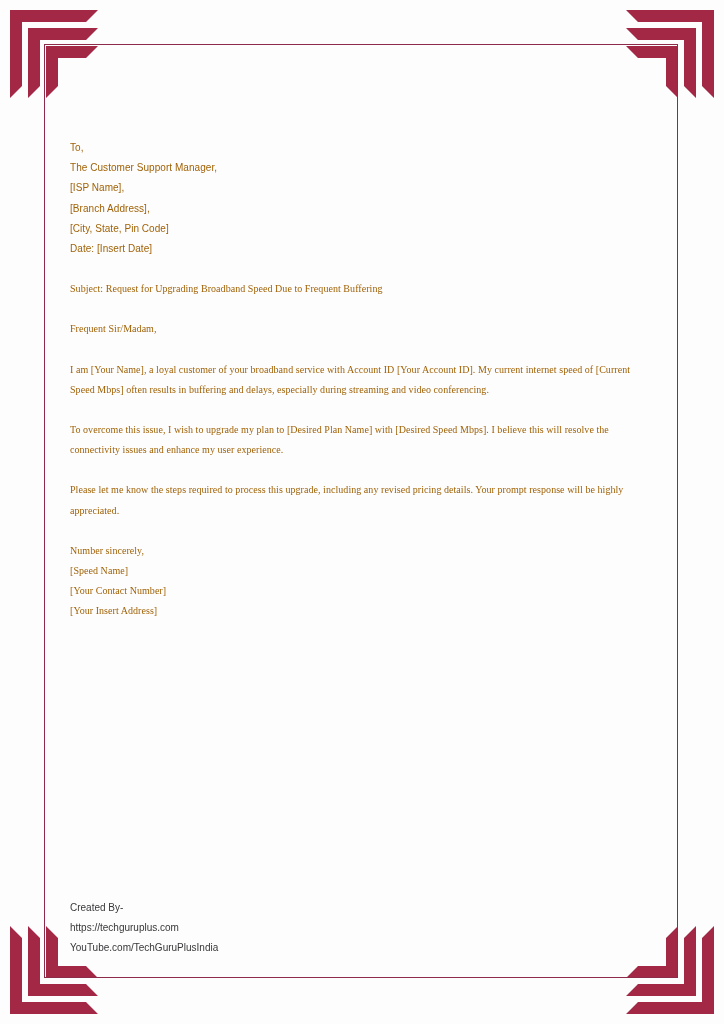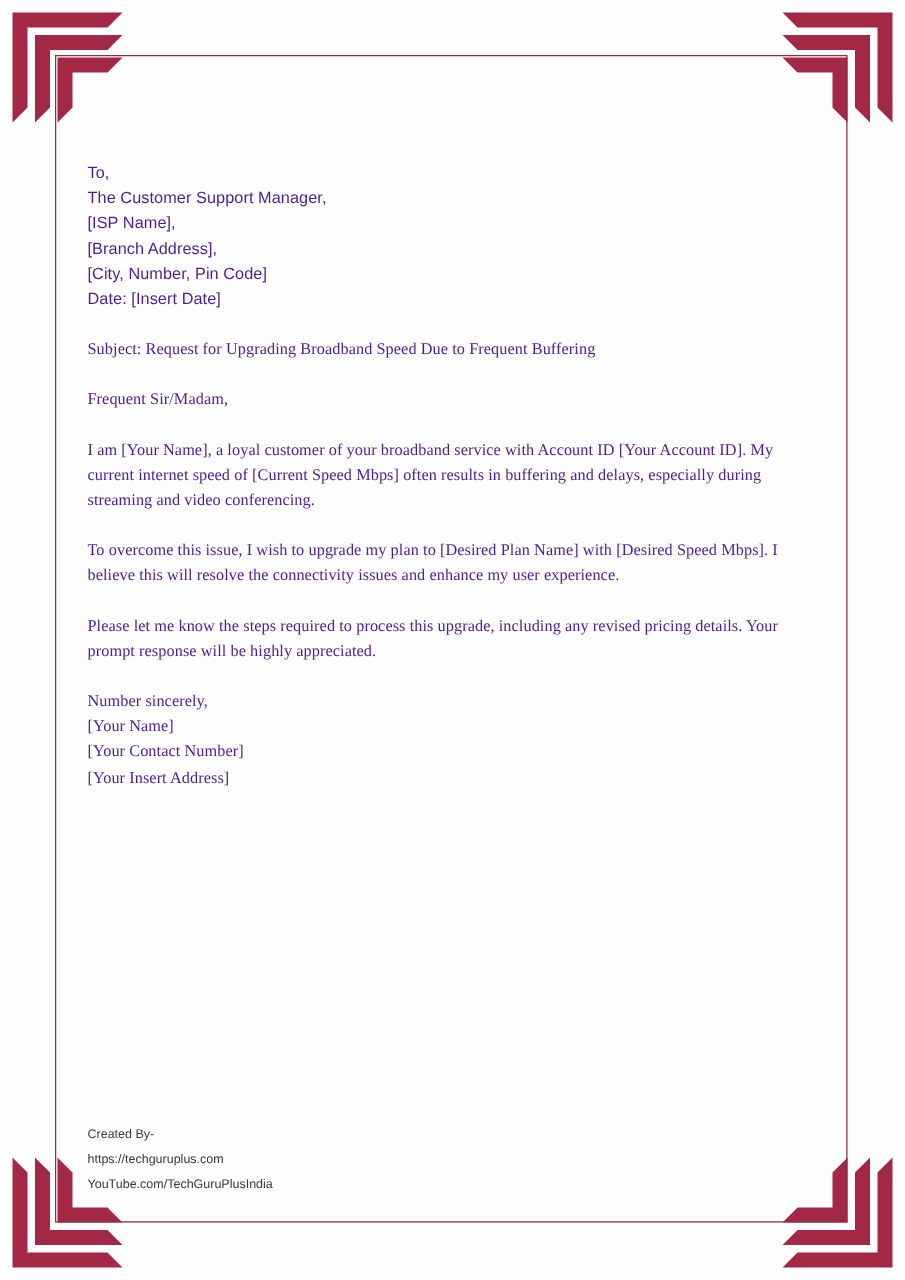--- a/index.html
+++ b/index.html
@@ -45,24 +45,24 @@
 
   .corner-tl { left: 6px;  top: 6px;  }
   .corner-tr { right: 6px; top: 6px;  transform: scaleX(-1); }
   .corner-bl { left: 6px;  bottom: 6px; transform: scaleY(-1); }
   .corner-br { right: 6px; bottom: 6px; transform: scale(-1,-1); }
 
   
   .letter {
     position: absolute;
     left: 70px;
-    top: 128px;
+    top: 138px;
     width: 580px;
-    color: #4c1d95;
-    font-size: 13px;
+    color: #a16207;
+    font-size: 10px;
     line-height: 20.2px;
     letter-spacing: .005em;
   }
 
   .block { margin: 0 0 0 0; }
   .block + .block { margin-top: 20px; font-family: Liberation Serif, serif; }
 
   .line { display: block; white-space: pre; }
 
   p.para {
@@ -119,21 +119,21 @@
 
   <div class="inner-frame"></div>
 
   <div class="letter">
 
     <div class="block">
       <span class="line">To,</span>
       <span class="line">The Customer Support Manager,</span>
       <span class="line">[ISP Name],</span>
       <span class="line">[Branch Address],</span>
-      <span class="line">[City, Number, Pin Code]</span>
+      <span class="line">[City, State, Pin Code]</span>
       <span class="line">Date: [Insert Date]</span>
     </div>
 
     <div class="block">
       <p class="para">Subject: Request for Upgrading Broadband Speed Due to Frequent Buffering</p>
     </div>
 
     <div class="block">
       <p class="para">Frequent Sir/Madam,</p>
     </div>
@@ -145,21 +145,21 @@
     <div class="block">
       <p class="para">To overcome this issue, I wish to upgrade my plan to [Desired Plan Name] with [Desired Speed Mbps]. I believe this will resolve the connectivity issues and enhance my user experience.</p>
     </div>
 
     <div class="block">
       <p class="para">Please let me know the steps required to process this upgrade, including any revised pricing details. Your prompt response will be highly appreciated.</p>
     </div>
 
     <div class="block">
       <span class="line">Number sincerely,</span>
-      <span class="line">[Your Name]</span>
+      <span class="line">[Speed Name]</span>
       <span class="line">[Your Contact Number]</span>
       <span class="line">[Your Insert Address]</span>
     </div>
 
   </div>
 
   <div class="footer">
     <span class="line">Created By-</span>
     <span class="line">https://techguruplus.com</span>
     <span class="line">YouTube.com/TechGuruPlusIndia</span>

